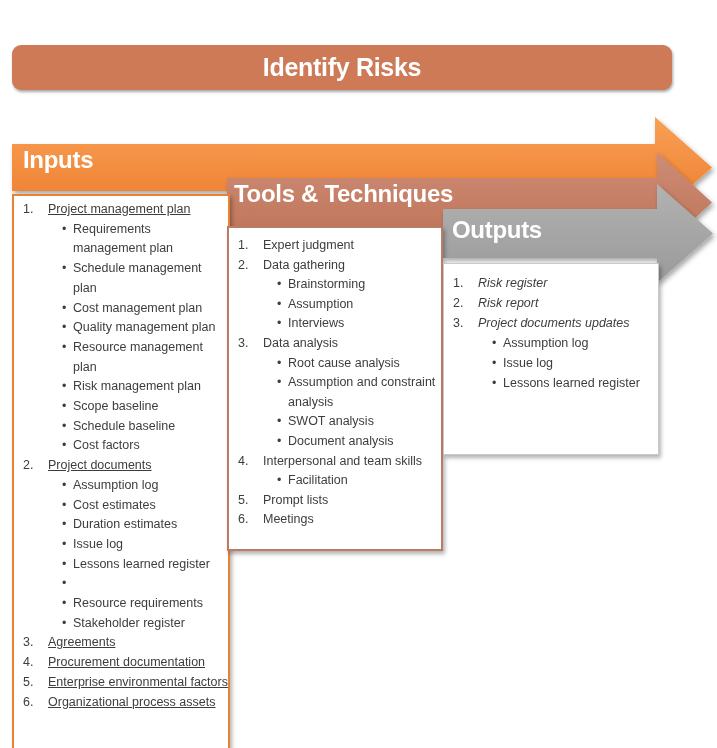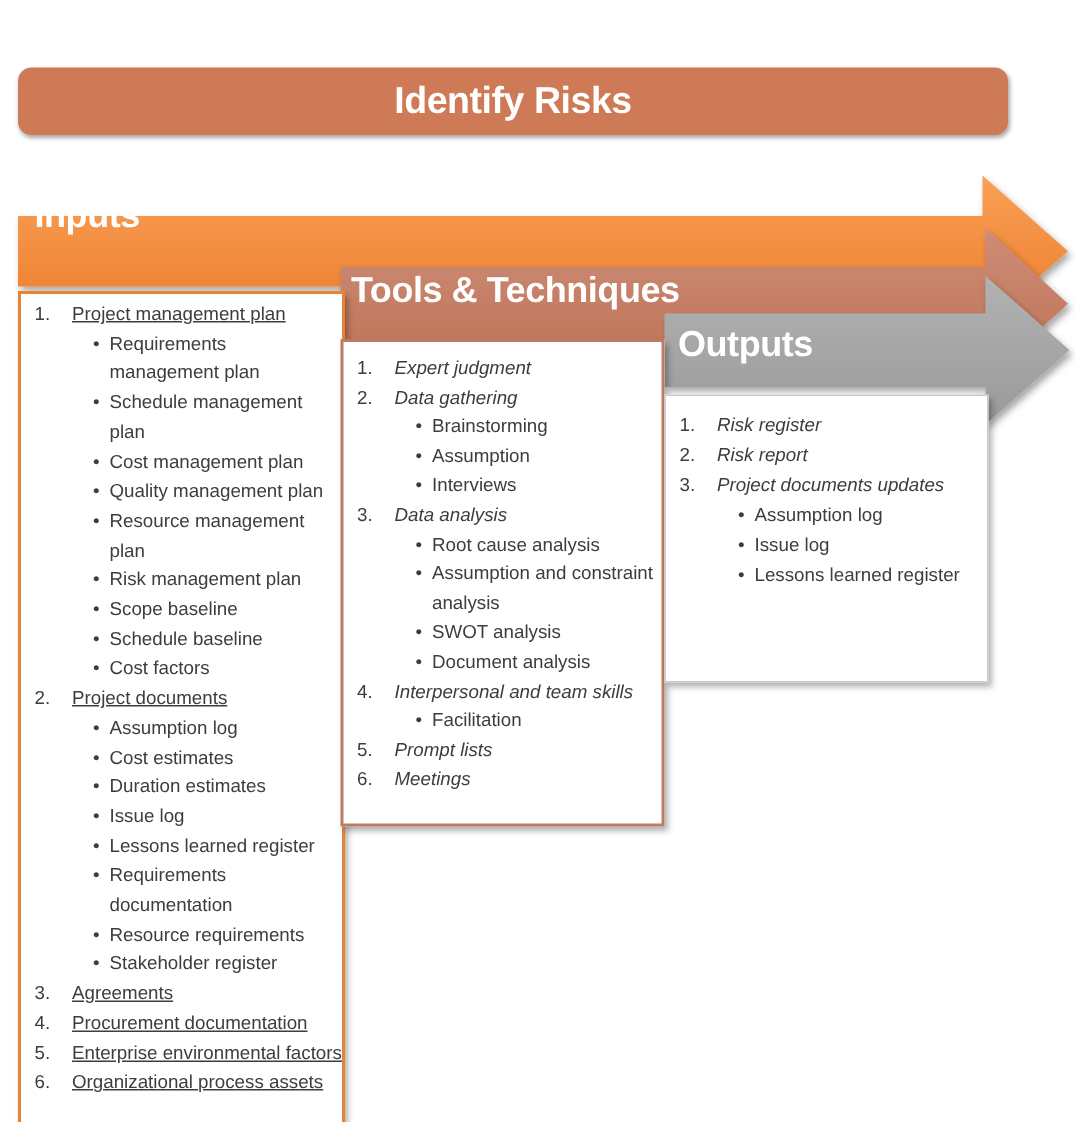--- a/index.html
+++ b/index.html
@@ -16,35 +16,35 @@
     color:var(--hdr-text);font-size:25px;font-weight:bold;letter-spacing:-0.3px;
   }
   .arrows{position:absolute;left:0;top:0;}
   .gi1{stop-color:var(--in1);} .gi2{stop-color:var(--in2);}
   .gt1{stop-color:var(--tl1);} .gt2{stop-color:var(--tl2);}
   .go1{stop-color:var(--ou1);} .go2{stop-color:var(--ou2);}
   .hdr{
     position:absolute;color:var(--hdr-text);font-size:24px;font-weight:bold;
     line-height:24px;letter-spacing:-0.3px;white-space:nowrap;
   }
-  .hdr-inputs{left:23px;top:96px;}
+  .hdr-inputs{left:23px;top:112px;}
   .hdr-tools{left:234px;top:146px;}
   .hdr-outputs{left:452px;top:182px;}
   .box{
     position:absolute;background:#fff;box-sizing:border-box;overflow:hidden;
     font-size:12.5px;color:var(--list-text);
     box-shadow:2px 3px 4px rgba(0,0,0,.3);
   }
   .box-inputs{left:12px;top:158px;width:218px;height:581px;border:2px solid var(--b-in);padding-top:4px;line-height:19.7px;}
   .box-tools{left:227px;top:190px;width:216px;height:325px;border:2px solid var(--b-tl);padding-top:8px;line-height:19.6px;}
   .box-outputs{left:443px;top:227px;width:216px;height:192px;border:1px solid var(--b-ou);padding-top:9px;line-height:20px;}
   .row{display:flex;align-items:flex-start;}
   .num{flex:0 0 25px;margin-left:9px;}
   .sec-inputs .txt{width:182px;text-decoration:underline;}
-  .sec-tools  .txt{width:165px;font-style:italic;}
+  .sec-tools  .txt{width:165px;}
   .sec-outputs .txt{width:178px;font-style:italic;}
   .brow{display:flex;align-items:flex-start;margin-left:48px;}
   .bsym{flex:0 0 11px;}
   .sec-inputs .btxt{width:146px;}
   .sec-tools  .btxt{width:151px;}
   .sec-outputs .btxt{width:156px;}
 </style>
 </head>
 <body>
 
@@ -141,21 +141,20 @@
       <div class="brow">
         <span class="bsym">•</span>
         <span class="btxt">Issue log</span>
       </div>
       <div class="brow">
         <span class="bsym">•</span>
         <span class="btxt">Lessons learned register</span>
       </div>
       <div class="brow">
         <span class="bsym">•</span>
-        <span class="btxt">Requirements documentation</span>
       </div>
       <div class="brow">
         <span class="bsym">•</span>
         <span class="btxt">Resource requirements</span>
       </div>
       <div class="brow">
         <span class="bsym">•</span>
         <span class="btxt">Stakeholder register</span>
       </div>
       <div class="row">

